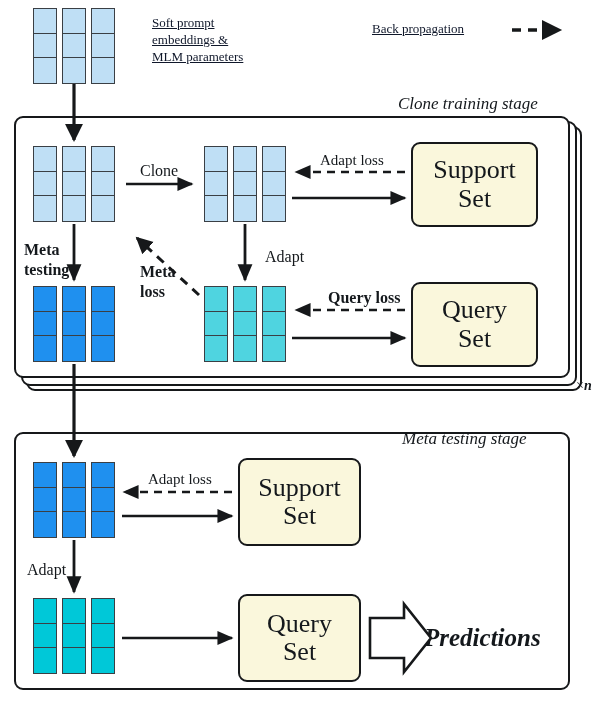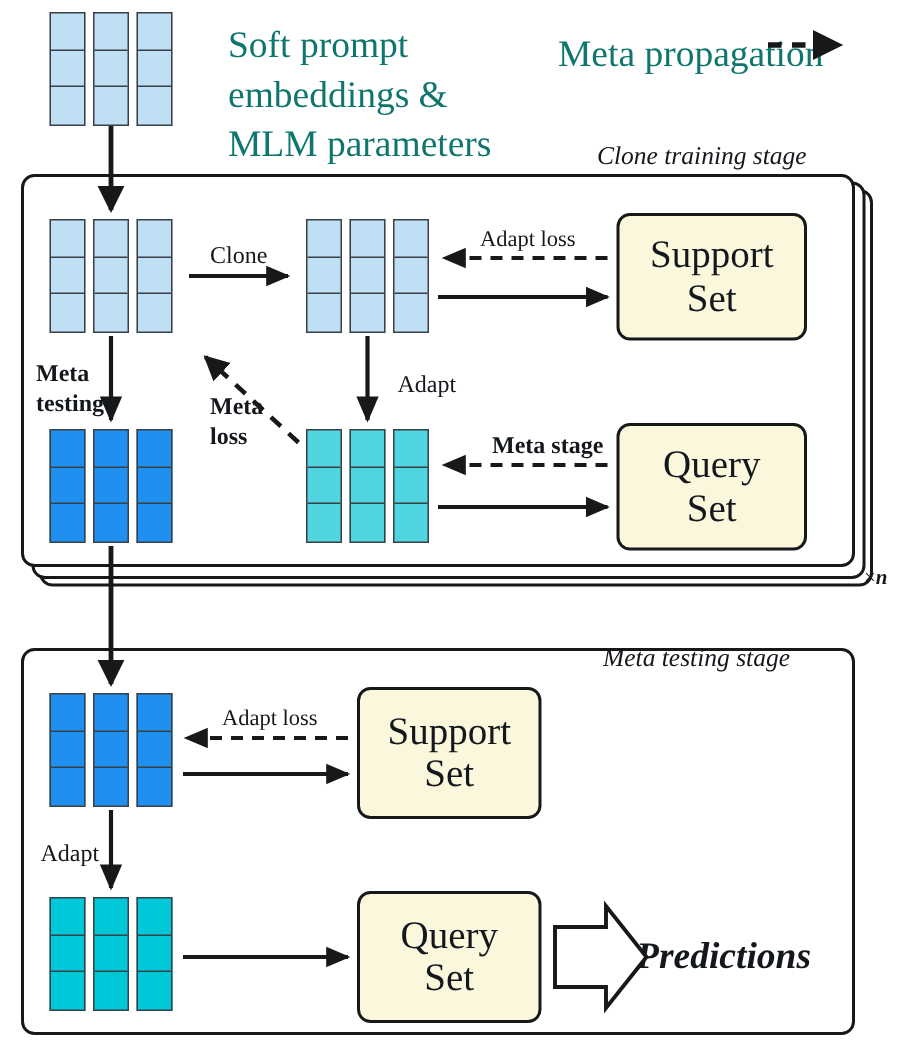--- a/index.html
+++ b/index.html
@@ -92,23 +92,24 @@
     font-family: "Liberation Serif", serif;
     font-weight: bold;
     font-size: 16px;
     color: #14181c;
     white-space: nowrap;
     line-height: 1.22;
   }
   .lbl-big {
     position: absolute;
     font-family: "Liberation Serif", serif;
-    font-size: 25px;
-    color: #0f766e;
+    font-size: 13px;
+    color: #0f172a;
     line-height: 1.32;
+    text-decoration: underline;
   }
   .lbl-pred {
     position: absolute;
     font-family: "Liberation Serif", serif;
     font-weight: bold;
     font-style: italic;
     font-size: 25px;
     color: #14181c;
     white-space: nowrap;
   }
@@ -151,21 +152,21 @@
       <div class="grid-cell" style="height:33.4%"></div>
     </div>
   </div>
 
   <div class="lbl-big" style="left:152px; top:14px;">
     <div>Soft prompt</div>
     <div>embeddings &amp;</div>
     <div>MLM parameters</div>
   </div>
 
-  <div class="lbl-big" style="left:372px; top:20px;">Meta propagation</div>
+  <div class="lbl-big" style="left:372px; top:20px;">Back propagation</div>
 
   <div class="stage-shadow" style="left:26px; top:126px; width:556px; height:265px;"></div>
   <div class="stage-shadow" style="left:21px; top:121px; width:556px; height:265px;"></div>
   <div class="stage-box" style="left:14px; top:116px; width:556px; height:262px;"></div>
 
   <div class="stage-label" style="left:398px; top:94px;">Clone training stage</div>
 
   <div class="lbl-n" style="left:576px; top:378px;">
     <span>×</span><i>n</i>
   </div>
@@ -256,21 +257,21 @@
   <div class="lbl" style="left:320px; top:151px; font-size:15px;">Adapt loss</div>
   <div class="lbl" style="left:265px; top:247px;">Adapt</div>
   <div class="lbl-bold" style="left:24px; top:240px;">
     <div>Meta</div>
     <div>testing</div>
   </div>
   <div class="lbl-bold" style="left:140px; top:262px;">
     <div>Meta</div>
     <div>loss</div>
   </div>
-  <div class="lbl-bold" style="left:328px; top:288px;">Meta stage</div>
+  <div class="lbl-bold" style="left:328px; top:288px;">Query loss</div>
 
   <div class="stage-box" style="left:14px; top:432px; width:556px; height:258px;"></div>
   <div class="stage-label" style="left:402px; top:429px;">Meta testing stage</div>
 
   <div class="grid-block" style="left:33px; top:462px; width:82px; height:76px;">
     <div class="grid-col" style="width:24px;height:76px;background:#1f90ef;">
       <div class="grid-cell" style="height:33.3%"></div>
       <div class="grid-cell" style="height:33.3%"></div>
       <div class="grid-cell" style="height:33.4%"></div>
     </div>

